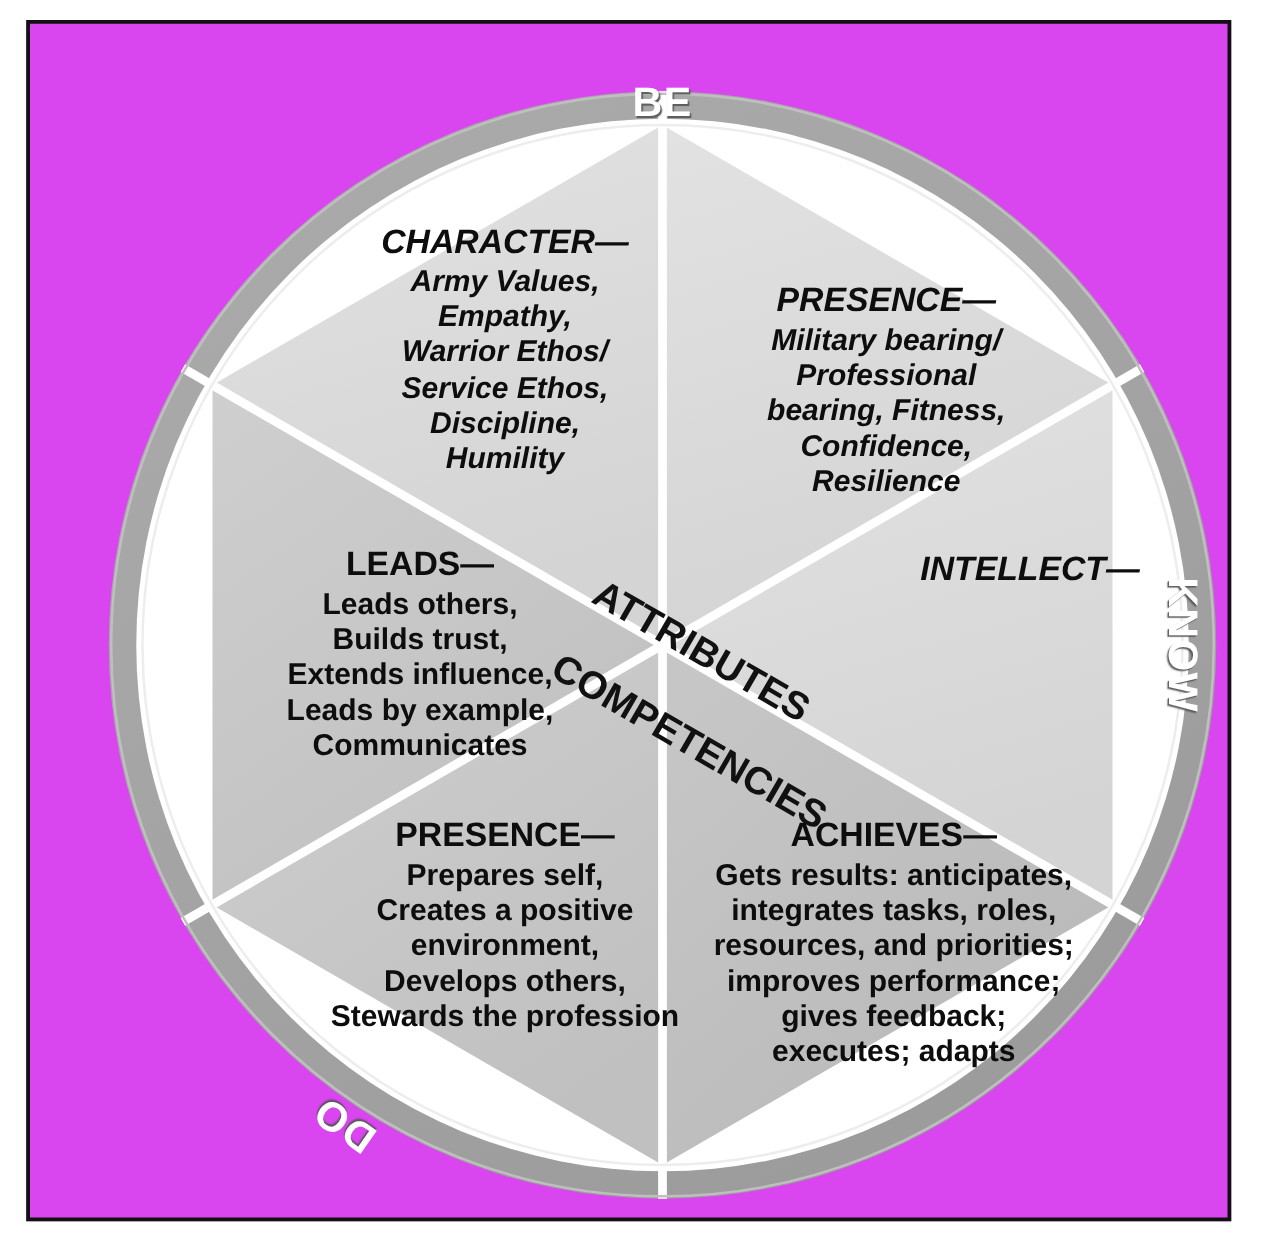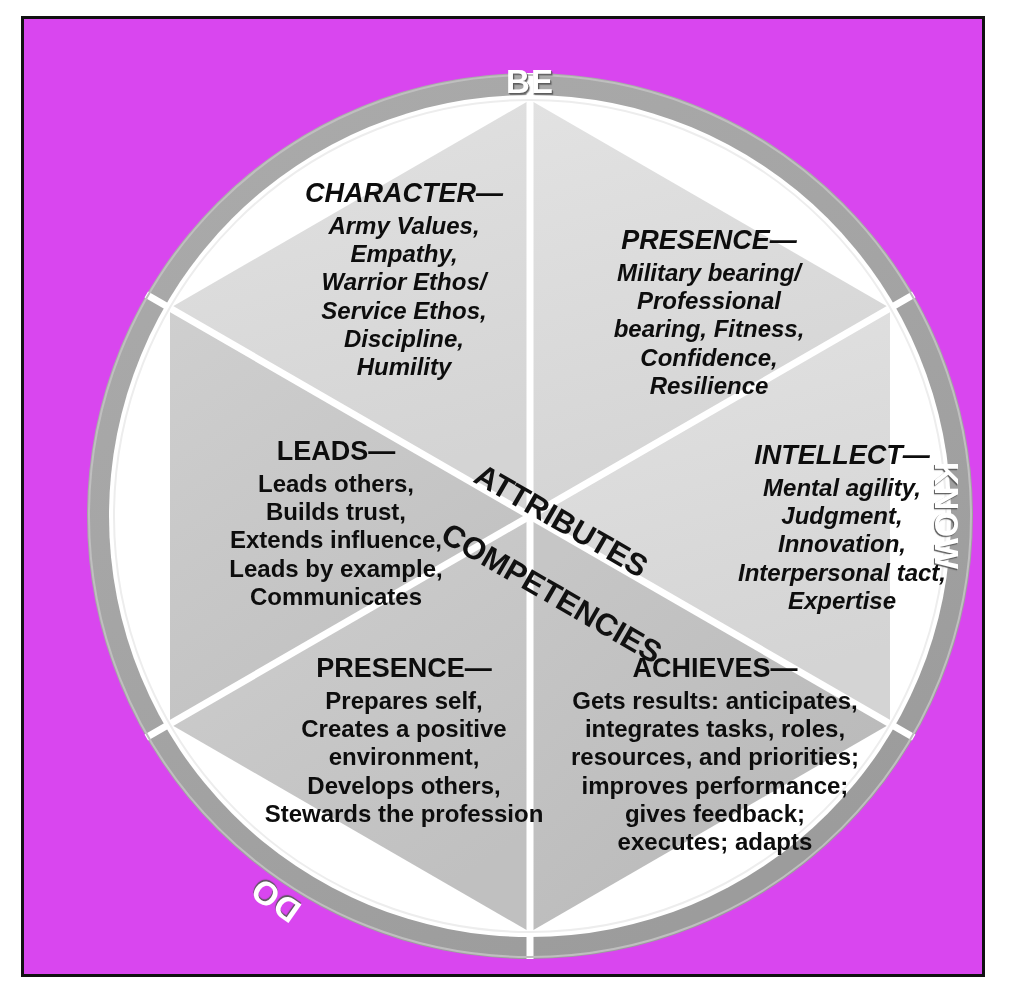--- a/index.html
+++ b/index.html
@@ -116,21 +116,21 @@
     top: 135px;
     width: 330px;
   }
   #seg-presence {
     left: 500px;
     top: 150px;
     width: 310px;
     margin-top: 32px;
   }
   #seg-intellect {
-    left: 628px;
+    left: 610px;
     top: 397px;
     width: 320px;
     text-align: center;
   }
   
   #seg-leads {
     left: 117px;
     top: 393px;
     width: 330px;
   }
@@ -241,21 +241,20 @@
         <span class="seg-body">Army Values,<br>Empathy,<br>Warrior Ethos/<br>Service Ethos,<br>Discipline,<br>Humility</span>
       </div>
 
       <div class="seg italic" id="seg-presence">
         <span class="seg-title">PRESENCE—</span>
         <span class="seg-body">Military bearing/<br>Professional<br>bearing, Fitness,<br>Confidence,<br>Resilience</span>
       </div>
 
       <div class="seg italic" id="seg-intellect">
         <span class="seg-title">INTELLECT—</span>
-        <span class="seg-body">Mental agility,<br>Judgment,<br>Innovation,<br>Interpersonal tact,<br>Expertise</span>
       </div>
 
       <div class="seg" id="seg-leads">
         <span class="seg-title">LEADS—</span>
         <span class="seg-body">Leads others,<br>Builds trust,<br>Extends influence,<br>Leads by example,<br>Communicates</span>
       </div>
 
       <div class="seg" id="seg-develops">
         <span class="seg-title">PRESENCE—</span>
         <span class="seg-body">Prepares self,<br>Creates a positive<br>environment,<br>Develops others,<br>Stewards the profession</span>

